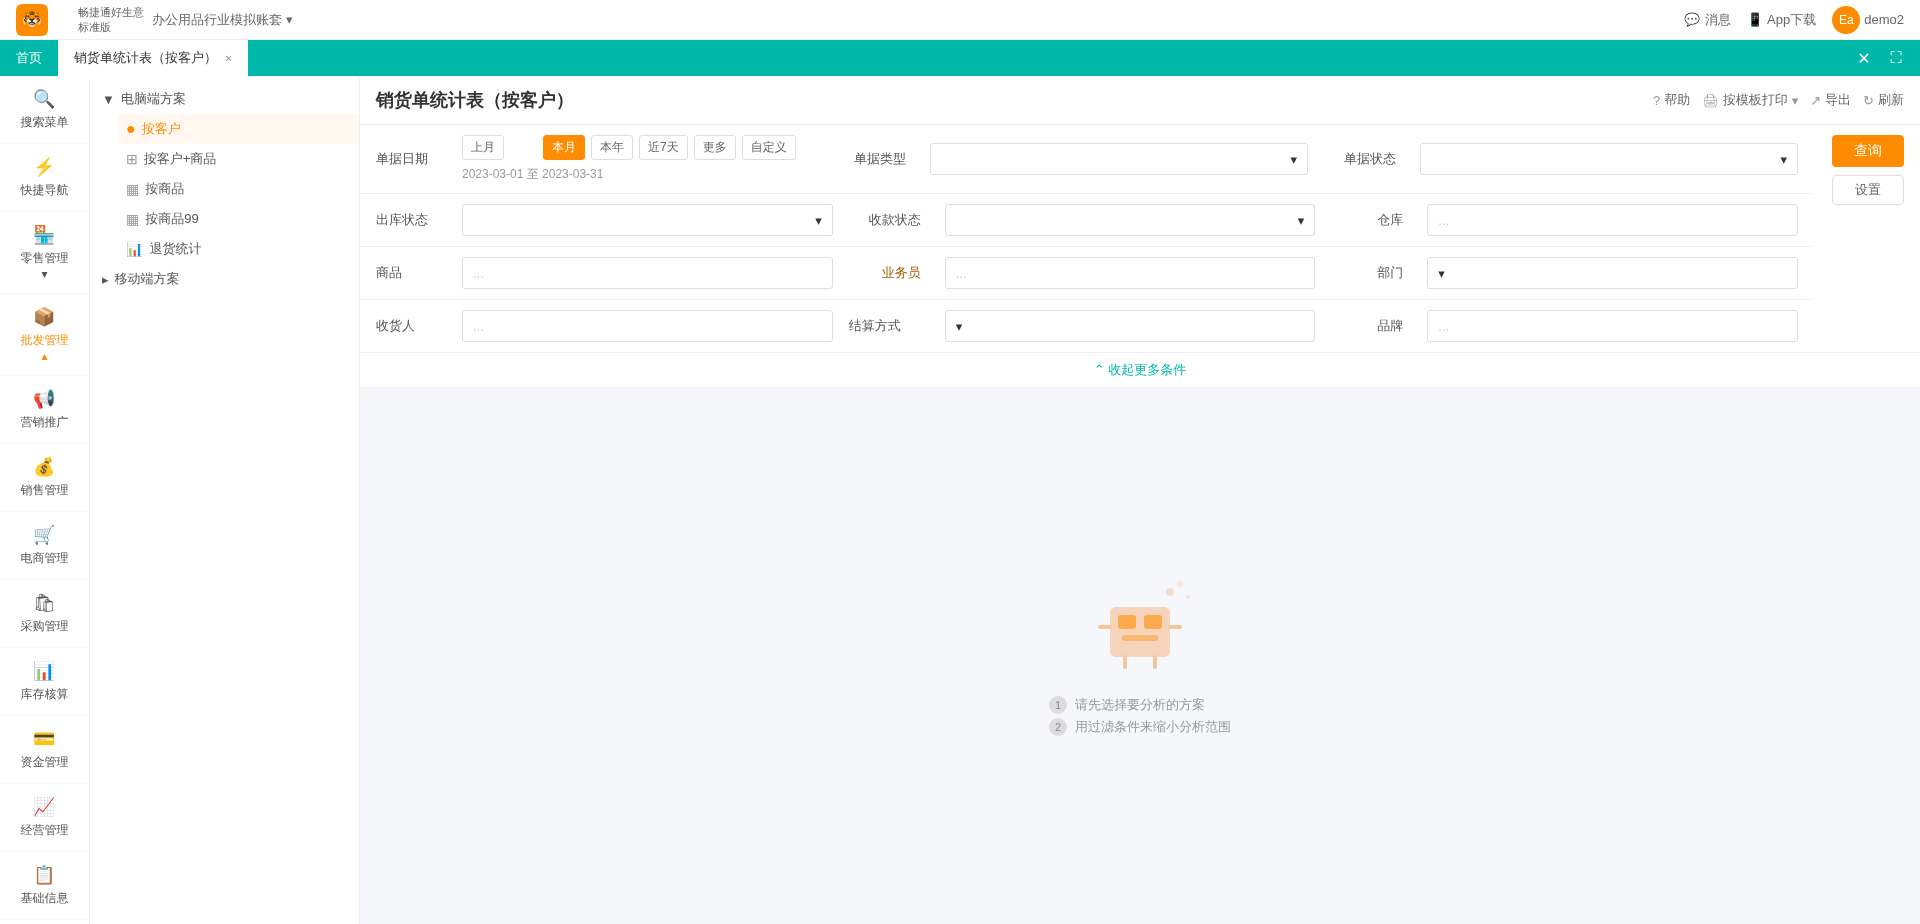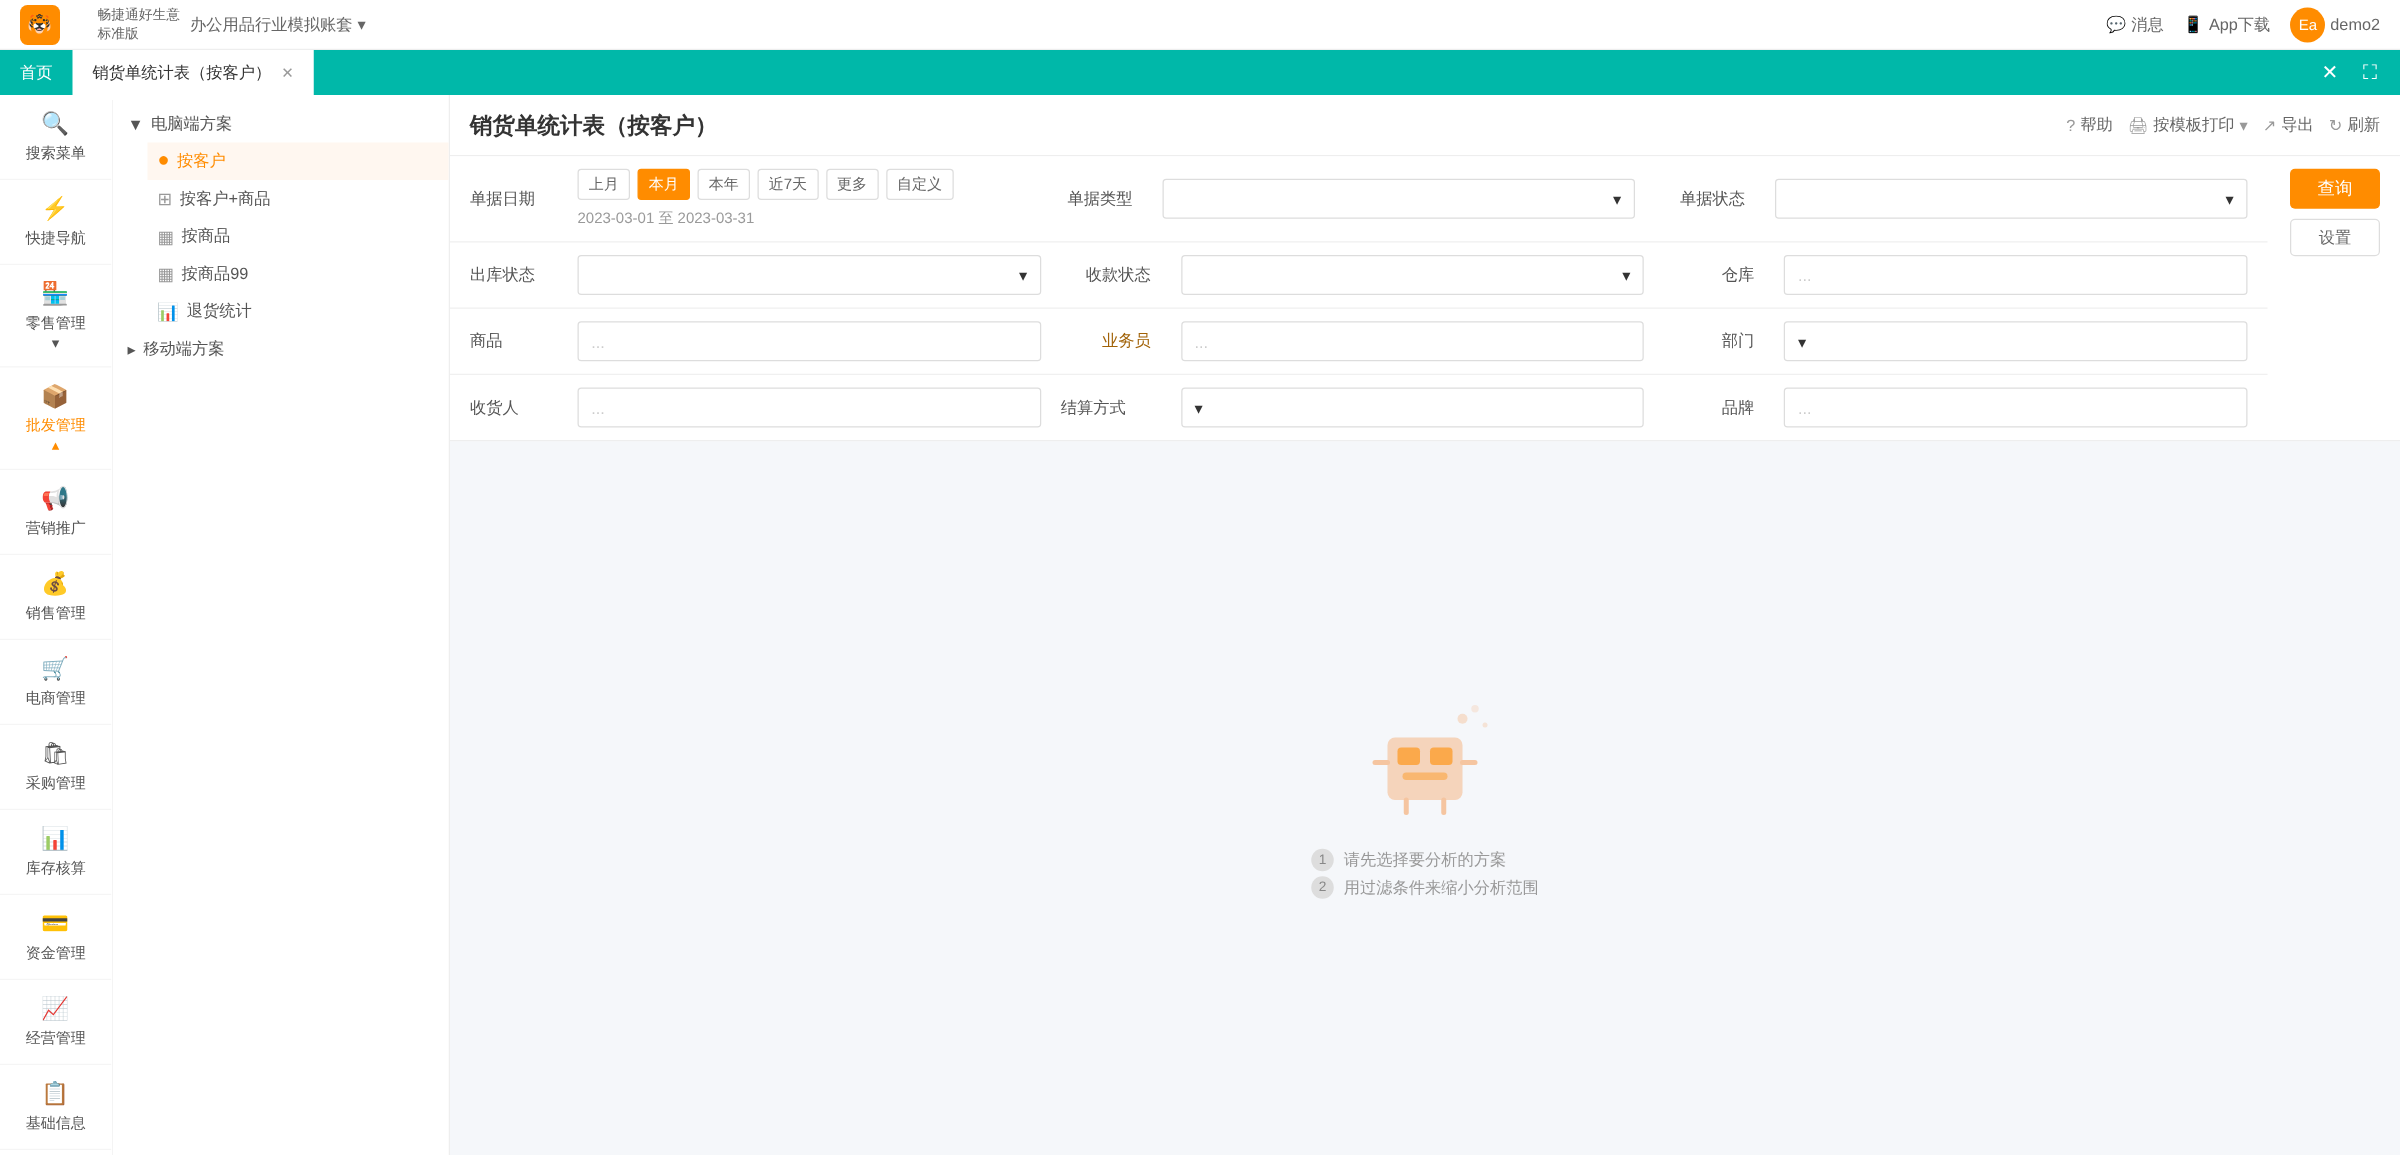--- a/index.html
+++ b/index.html
@@ -91,20 +91,21 @@
     }
     .tab-item {
       height: 44px;
       display: flex;
       align-items: center;
       padding: 0 16px;
       gap: 8px;
       font-size: 13px;
       cursor: pointer;
       white-space: nowrap;
+      font-family: Liberation Mono, monospace;
     }
     .tab-item.home {
       color: #fff;
       background: transparent;
     }
     .tab-item.active {
       background: #fff;
       color: #333;
       border-radius: 4px 4px 0 0;
     }
@@ -205,20 +206,21 @@
       border-radius: 3px;
       font-size: 12px;
       cursor: pointer;
       background: #fff;
       color: #666;
     }
     .date-btn.active {
       background: #ff8c00;
       color: #fff;
       border-color: #ff8c00;
+      margin-left: 33px;
     }
     .date-range-text {
       font-size: 12px;
       color: #999;
     }
     .select-control {
       flex: 1;
       border: 1px solid #ddd;
       border-radius: 3px;
       padding: 5px 10px;
@@ -635,20 +637,24 @@
                 <span class="placeholder">...</span>
               </div>
             </div>
           </div>
           <div class="filter-buttons-col">
             <button class="btn-query">查询</button>
             <button class="btn-settings">设置</button>
           </div>
         </div>
 
+        <div class="collapse-row">
+          <span>⌃</span>
+          <span>收起更多条件</span>
+        </div>
       </div>
 
       <div class="empty-state">
         <div class="empty-icon">
           <svg viewBox="0 0 120 100" width="120" height="100">
 
             <rect x="30" y="35" width="60" height="50" rx="6" fill="#f5c5a0" opacity="0.7"></rect>
             <rect x="38" y="43" width="18" height="14" rx="3" fill="#ff8c00" opacity="0.6"></rect>
             <rect x="64" y="43" width="18" height="14" rx="3" fill="#ff8c00" opacity="0.6"></rect>
             <rect x="42" y="63" width="36" height="6" rx="3" fill="#ff8c00" opacity="0.4"></rect>

